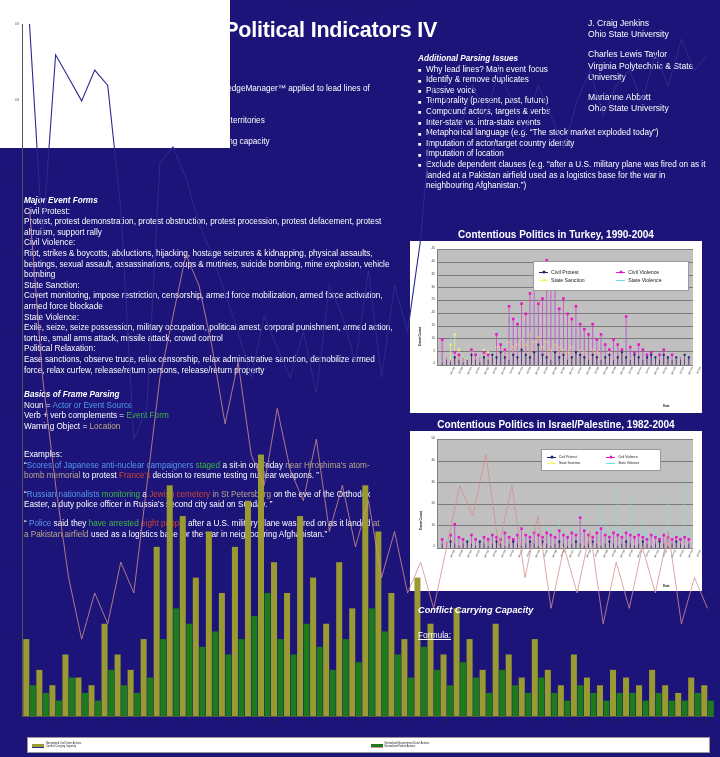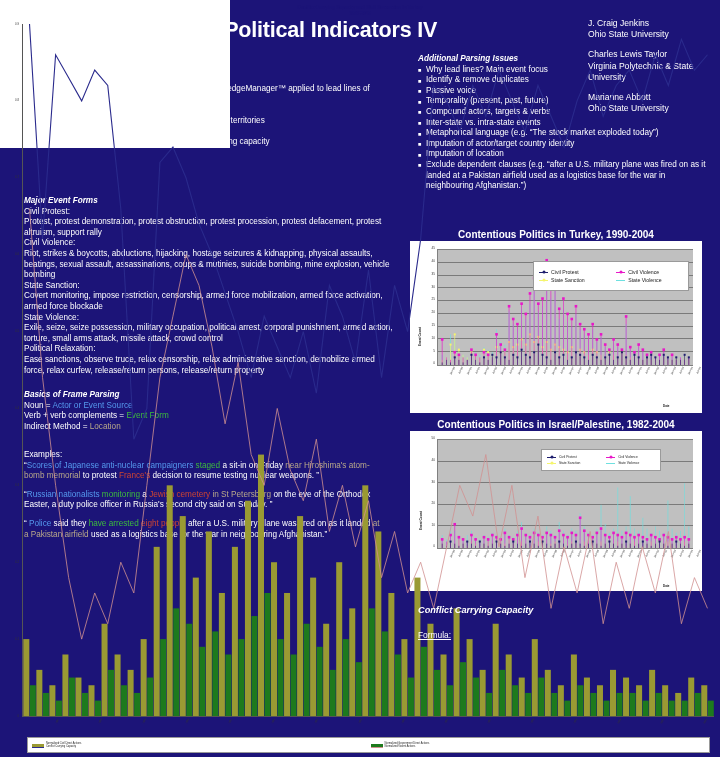--- a/index.html
+++ b/index.html
@@ -164,21 +164,21 @@
         <div class="hd">Political Relaxation:</div>
         <div>Ease sanctions, observe truce, relax censorship, relax administrative sanction, demobilize armed force, relax curfew, release/return persons, release/return property</div>
       </div>
   </div>
 
   <div class="blk" id="frame-col">
     <div class="ital-hd">Basics of Frame Parsing</div>
     <div id="frame-rules">
         <div class="hd"><span>Noun = </span><span class="c-actor">Actor or Event Source</span></div>
         <div class="hd"><span>Verb + verb complements =  </span><span class="c-event">Event Form</span></div>
-        <div class="hd"><span>Indirect Method  =  </span><span class="c-loc">Location</span></div>
+        <div class="hd"><span>Warning Object  =  </span><span class="c-loc">Location</span></div>
       </div>
   </div>
 
   <div class="blk" id="examples-col">
     <div class="hd">Examples:</div>
     <div id="examples-list">
         <div style="margin-bottom: 8px;"><span class="">“</span><span class="c-actor">Scores of Japanese anti-nuclear campaigners </span><span class="c-event">staged</span><span class=""> a sit-in on Friday </span><span class="c-loc">near Hiroshima's atom-bomb memorial</span><span class=""> to protest </span><span class="c-target">France's</span><span class=""> decision to resume testing nuclear weapons. ”</span></div>
         <div style="margin-bottom: 8px;"><span class="">“</span><span class="c-actor">Russian nationalists </span><span class="c-event">monitoring</span><span class=""> a </span><span class="c-target">Jewish cemetery</span><span class="c-loc"> in St Petersburg</span><span class=""> on the eve of the Orthodox Easter, a duty police officer in Russia's second city said on Sunday. ”</span></div>
         <div style="margin-bottom: 8px;"><span class="">“ </span><span class="c-actor">Police</span><span class=""> said they </span><span class="c-event">have arrested</span><span class="c-target"> eight people</span><span class=""> after a U.S. military plane was fired on as it landed </span><span class="c-loc">at a Pakistan airfield</span><span class=""> used as a logistics base for the war in neighbouring Afghanistan.”</span></div>
       </div>

